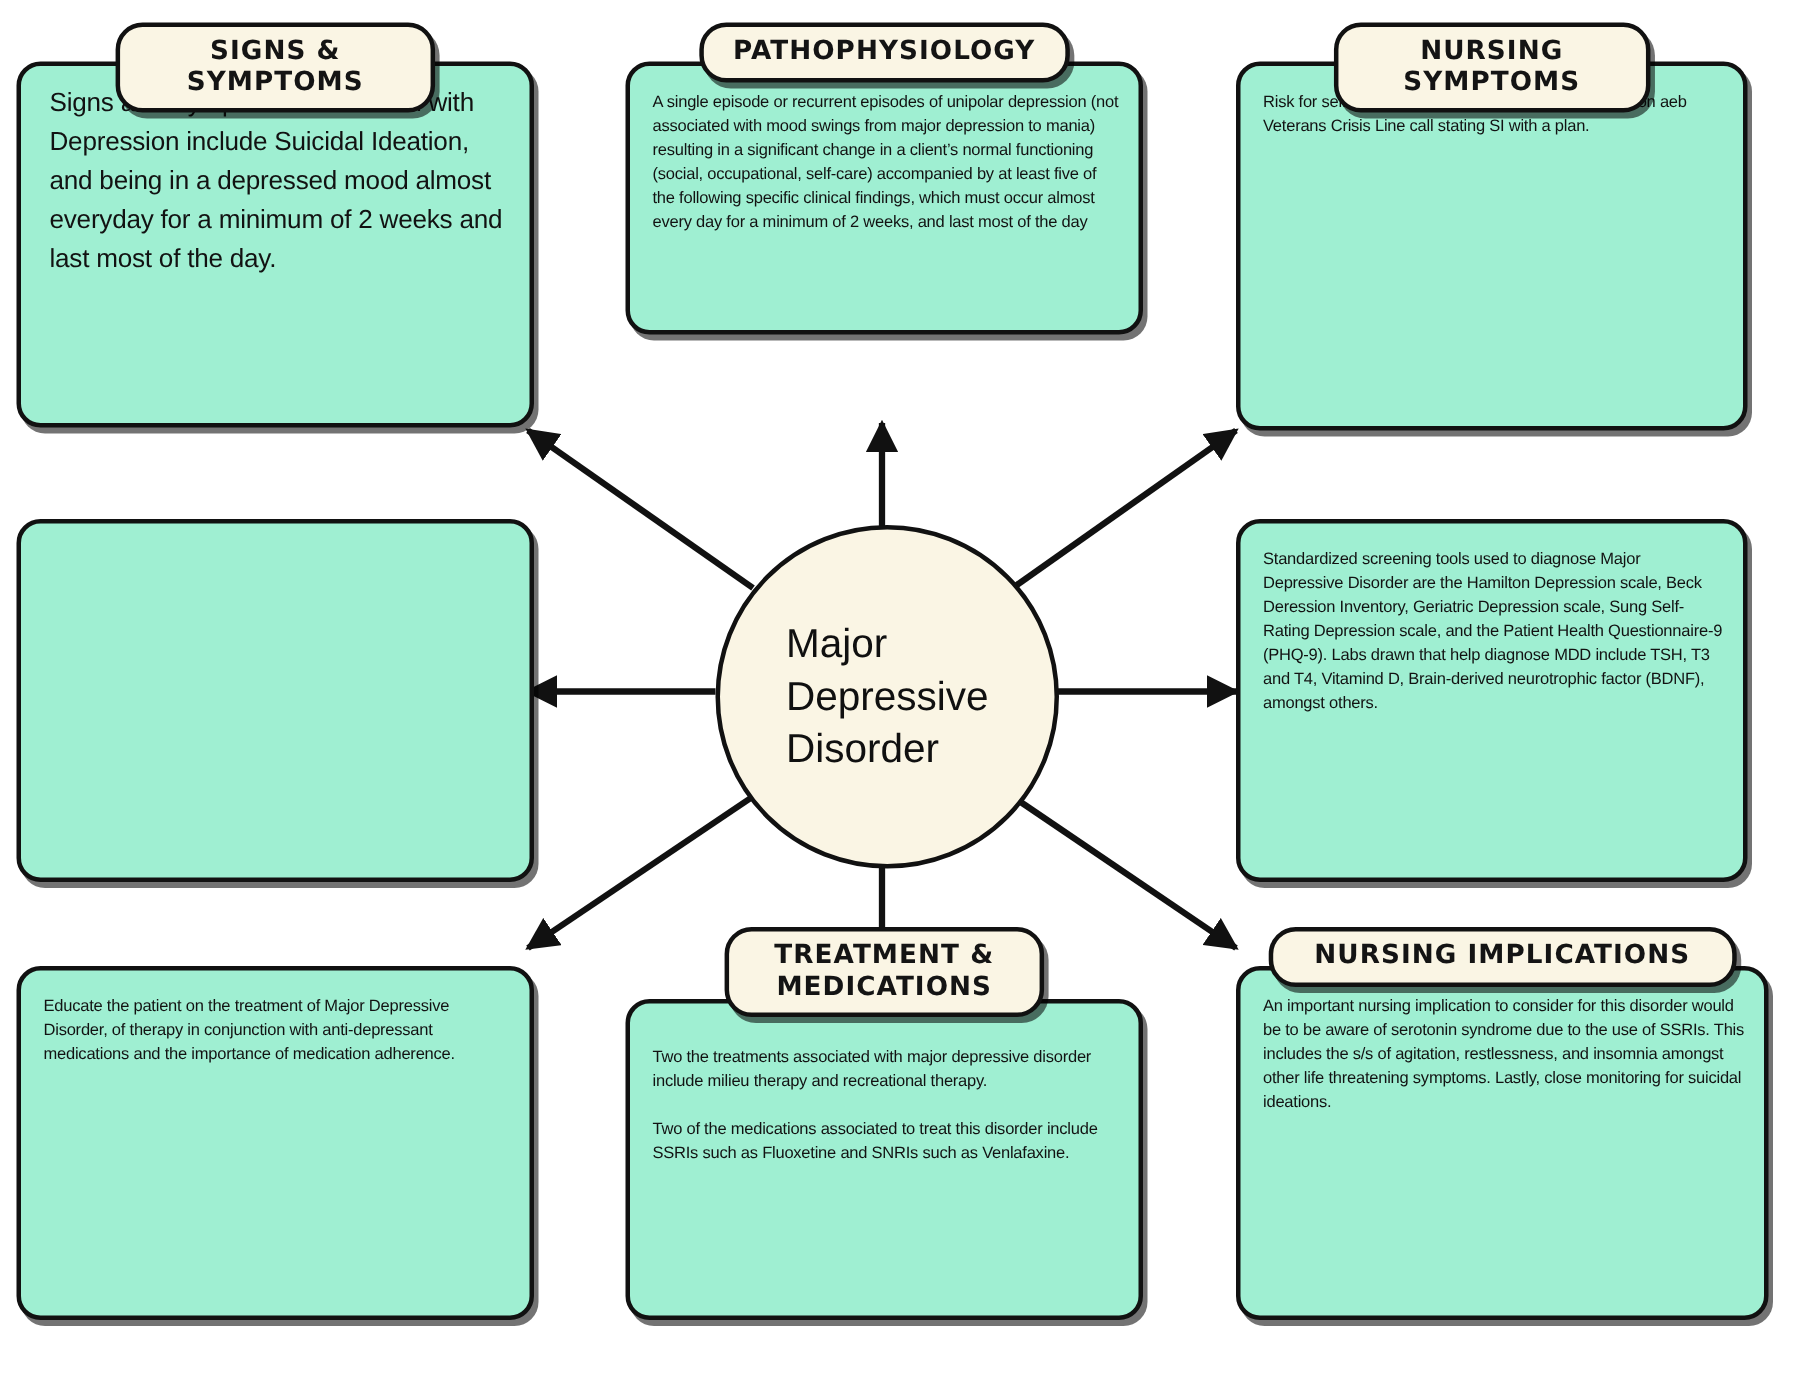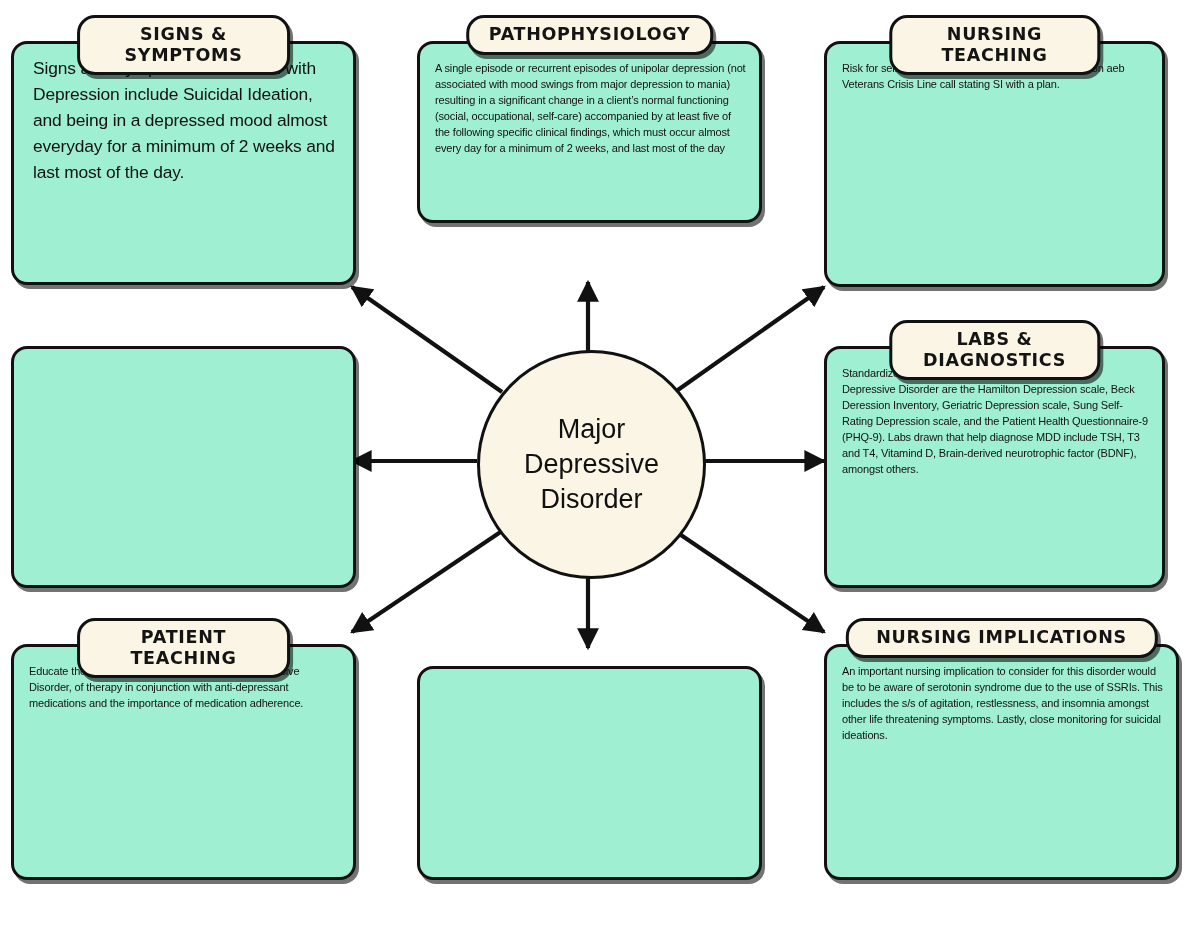--- a/index.html
+++ b/index.html
@@ -94,21 +94,20 @@
   
   #hub {
     position: absolute;
     z-index: 5;
     border-radius: 50%;
     background: #FAF5E4;
     border: 3px solid #111111;
     display: flex;
     align-items: center;
     justify-content: center;
-    text-align: center;
   }
   #hub-label {
     font-size: 27px;
     line-height: 1.3;
     color: #101010;
     white-space: pre-line;
     font-family: "Liberation Sans", sans-serif;
   }
 </style>
 </head>
@@ -160,47 +159,48 @@
     <div class="node-body"></div>
     <div class="node-header">
       <div class="node-header-label">PATHOPHYSIOLOGY</div>
     </div>
     <div class="node-text">A single episode or recurrent episodes of unipolar depression (not associated with mood swings from major depression to mania) resulting in a significant change in a client’s normal functioning (social, occupational, self-care) accompanied by at least five of the following specific clinical findings, which must occur almost every day for a minimum of 2 weeks, and last most of the day</div>
   </div>
 
   <div class="node" style="left:824px; top:15px; width:341px; height:272px;">
     <div class="node-body"></div>
     <div class="node-header">
-      <div class="node-header-label">NURSING TEACHING</div>
+      <div class="node-header-label">NURSING SYMPTOMS</div>
     </div>
     <div class="node-text">Risk for self-harm related to expressed suicidal ideation aeb Veterans Crisis Line call stating SI with a plan.</div>
   </div>
 
   <div class="node" style="left:11px; top:320px; width:345px; height:268px;">
     <div class="node-body"></div>
   </div>
 
   <div class="node" style="left:824px; top:320px; width:341px; height:268px;">
     <div class="node-body"></div>
-    <div class="node-header">
-      <div class="node-header-label">LABS &amp; DIAGNOSTICS</div>
-    </div>
     <div class="node-text">Standardized screening tools used to diagnose Major Depressive Disorder are the Hamilton Depression scale, Beck Deression Inventory, Geriatric Depression scale, Sung Self-Rating Depression scale, and the Patient Health Questionnaire-9 (PHQ-9). Labs drawn that help diagnose MDD include TSH, T3 and T4, Vitamind D, Brain-derived neurotrophic factor (BDNF), amongst others.</div>
   </div>
 
   <div class="node" style="left:11px; top:618px; width:345px; height:262px;">
     <div class="node-body"></div>
-    <div class="node-header">
-      <div class="node-header-label">PATIENT TEACHING</div>
-    </div>
     <div class="node-text">Educate the patient on the treatment of Major Depressive Disorder, of therapy in conjunction with anti-depressant medications and the importance of medication adherence.</div>
   </div>
 
   <div class="node" style="left:417px; top:618px; width:345px; height:262px;">
     <div class="node-body" style="top:48px;"></div>
+    <div class="node-header">
+      <div class="node-header-label">TREATMENT &amp;
+MEDICATIONS</div>
+    </div>
+    <div class="node-text" style="top:80px;">Two the treatments associated with major depressive disorder include milieu therapy and recreational therapy.
+
+Two of the medications associated to treat this disorder include SSRIs such as Fluoxetine and SNRIs such as Venlafaxine.</div>
   </div>
 
   <div class="node" style="left:824px; top:618px; width:355px; height:262px;">
     <div class="node-body"></div>
     <div class="node-header" style="min-width:88%;">
       <div class="node-header-label">NURSING IMPLICATIONS</div>
     </div>
     <div class="node-text">An important nursing implication to consider for this disorder would be to be aware of serotonin syndrome due to the use of SSRIs. This includes the s/s of agitation, restlessness, and insomnia amongst other life threatening symptoms. Lastly, close monitoring for suicidal ideations.</div>
   </div>
 

